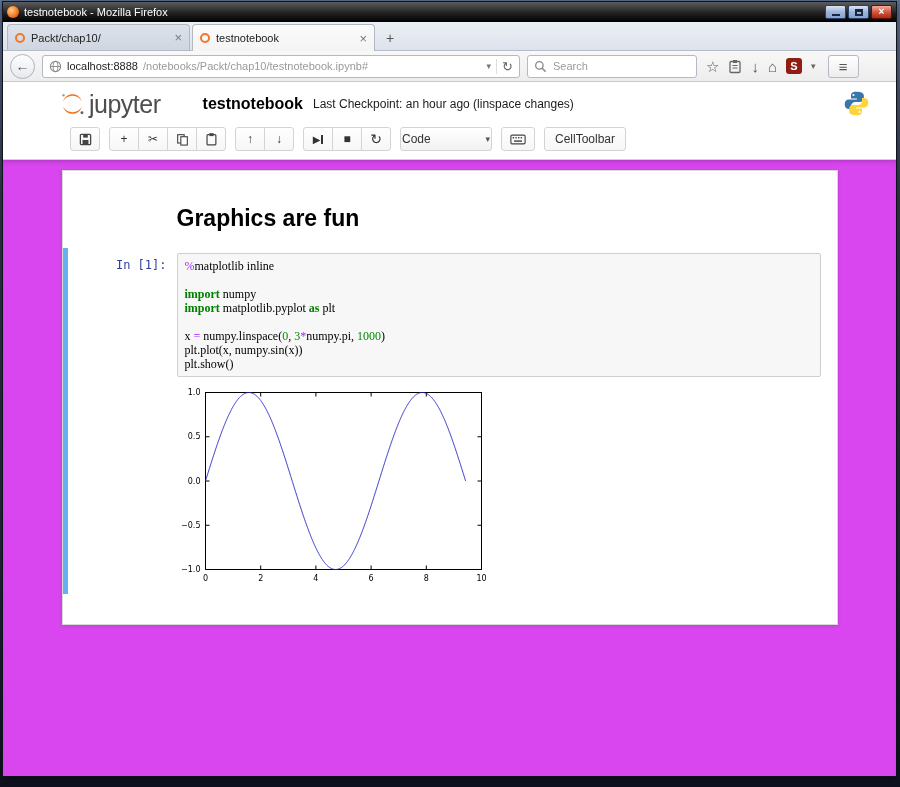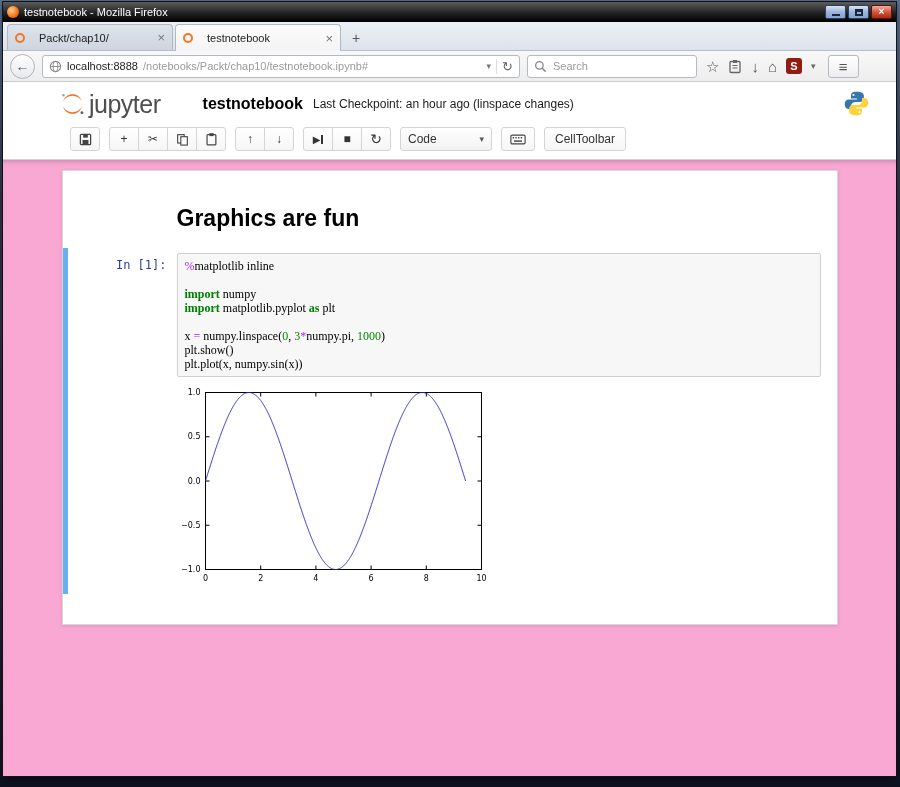--- a/index.html
+++ b/index.html
@@ -19,21 +19,21 @@
   .ff-icon { width:12px; height:12px; border-radius:50%; background:radial-gradient(circle at 35% 35%, #ffd087, #f3721c 60%, #b84a08); flex:0 0 auto; }
   .win-title { color:#fff; font-size:11px; white-space:nowrap; }
   .winbtns { margin-left:auto; display:flex; gap:2px; }
   .wbtn { width:21px; height:14px; border:1px solid #2c4066; border-radius:2px;
     background:linear-gradient(#dbe5f5,#9db3da 50%,#87a2d2); display:flex; align-items:center; justify-content:center; }
   .wbtn .g-min { width:8px; height:2px; background:#18263f; margin-top:6px; }
   .wbtn .g-max { width:8px; height:7px; border:2px solid #18263f; border-top-width:3px; }
   .wbtn.close { background:linear-gradient(#f3ac9f,#d4573f 50%,#aa2a12); border-color:#5f1206; color:#fff; font-size:10px; font-weight:bold; line-height:1; }
   
   .tabstrip { flex:0 0 29px; background:linear-gradient(#ecf0f5,#dde3ec); border-bottom:1px solid #b7bdc7; display:flex; align-items:flex-end; padding:0 4px; gap:2px; }
-  .tab { height:26px; width:166px; display:flex; align-items:center; gap:14px; padding:0 7px;
+  .tab { height:26px; width:183px; display:flex; align-items:center; gap:6px; padding:0 7px;
     border:1px solid #b2b8c2; border-bottom:none; border-radius:4px 4px 0 0;
     background:linear-gradient(#dde2ea,#cfd6e0); font-size:11px; color:#222; }
   .tab.active { background:linear-gradient(#fbfbfb,#f4f4f4); margin-bottom:-1px; height:27px; z-index:2; }
   .favicon { width:10px; height:10px; border:2px solid var(--jupyter-orange); border-radius:50%; flex:0 0 auto; }
   .tab-title { flex:1; overflow:hidden; white-space:nowrap; text-overflow:ellipsis; }
   .tab-close { color:#777; font-size:13px; line-height:1; }
   .newtab { width:26px; height:21px; margin-bottom:2px; border-radius:3px; display:flex; align-items:center; justify-content:center; color:#555; font-size:14px; }
   
   .navbar { flex:0 0 31px; background:linear-gradient(#f8f8f8,#ededed); border-bottom:1px solid #cacaca; display:flex; align-items:center; padding:0 7px; gap:7px; }
   .backbtn { width:25px; height:25px; border-radius:50%; border:1px solid #aeb4bd; flex:0 0 auto;
@@ -69,26 +69,26 @@
   .kernel-circle { font-size:13px; color:#444; }
   .toolbar { display:flex; align-items:center; gap:9px; padding:5px 0 8px 67px; }
   .btn-group { display:flex; }
   .tbtn { width:30px; height:24px; border:1px solid #d4d4d4; background:linear-gradient(#fff,#f6f6f6);
     display:flex; align-items:center; justify-content:center; margin-left:-1px; color:#333; font-size:12px; }
   .btn-group .tbtn:first-child { border-radius:3px 0 0 3px; margin-left:0; }
   .btn-group .tbtn:last-child { border-radius:0 3px 3px 0; }
   .btn-group .tbtn:only-child { border-radius:3px; }
   .run-bar { width:2px; height:9px; background:#333; margin-left:1px; }
   .cell-type { width:92px; height:24px; border:1px solid #d4d4d4; border-radius:3px; background:linear-gradient(#fff,#f2f2f2);
-    display:flex; align-items:center; justify-content:space-between; padding:0 7px; font-size:12px; color:#333; }
+    display:flex; align-items:center; justify-content:space-between; padding:0 1px; font-size:12px; color:#333; }
   .ct-arrow { font-size:9px; color:#555; }
   .celltoolbar-btn { height:24px; border:1px solid #d4d4d4; border-radius:3px; background:linear-gradient(#fff,#f6f6f6);
     display:flex; align-items:center; padding:0 10px; font-size:12px; color:#333; }
   
-  .notebook-bg { flex:1; background:#f9a8d4; border-top:1px solid #d2d2d2; box-shadow:inset 0 5px 6px -5px rgba(0,0,0,.3); overflow:hidden; }
+  .notebook-bg { flex:1; background:#d946ef; border-top:1px solid #d2d2d2; box-shadow:inset 0 5px 6px -5px rgba(0,0,0,.3); overflow:hidden; }
   .nb-container { width:776px; margin:10px auto 0; background:#fff; border:1px solid #d8d8d8; box-shadow:0 1px 4px rgba(0,0,0,.12); padding:34px 0 30px; }
   .md-cell { padding-left:114px; margin-bottom:16px; }
   .md-cell h1 { margin:0; font-size:23px; font-weight:bold; color:#000; }
   .code-cell { position:relative; padding:5px 16px 6px 0; }
   .code-cell::before { content:""; position:absolute; left:0; top:0; bottom:0; width:5px; background:var(--selected-cell-blue); }
   .input-row { display:flex; }
   .prompt-col { flex:0 0 114px; text-align:right; padding:5px 10px 0 0; font-family:"DejaVu Sans Mono", monospace; font-size:12px; color:var(--prompt-blue); white-space:nowrap; }
   .input-editor { flex:1; border:1px solid #cfcfcf; border-radius:2px; background:#f7f7f7; padding:5px 7px; font-family:Liberation Serif, serif; font-size:12px; line-height:14px; color:#000; }
   .cm-line { white-space:pre; min-height:14px; }
   .tok-kw { color:var(--keyword-green); font-weight:bold; }
@@ -280,22 +280,22 @@
         <div class="code-cell">
           <div class="input-row">
             <div class="prompt-col">In [1]:</div>
             <div class="input-editor">
                 <div class="cm-line"><span class="tok-op">%</span><span class="tok-plain">matplotlib inline</span></div>
                 <div class="cm-line">&nbsp;</div>
                 <div class="cm-line"><span class="tok-kw">import</span><span class="tok-plain"> numpy</span></div>
                 <div class="cm-line"><span class="tok-kw">import</span><span class="tok-plain"> matplotlib.pyplot </span><span class="tok-kw">as</span><span class="tok-plain"> plt</span></div>
                 <div class="cm-line">&nbsp;</div>
                 <div class="cm-line"><span class="tok-plain">x </span><span class="tok-op">=</span><span class="tok-plain"> numpy.linspace(</span><span class="tok-num">0</span><span class="tok-plain">, </span><span class="tok-num">3</span><span class="tok-op">*</span><span class="tok-plain">numpy.pi, </span><span class="tok-num">1000</span><span class="tok-plain">)</span></div>
+                <div class="cm-line"><span class="tok-plain">plt.plot(x, numpy.sin(x))</span></div>
                 <div class="cm-line"><span class="tok-plain">plt.show()</span></div>
-                <div class="cm-line"><span class="tok-plain">plt.plot(x, numpy.sin(x))</span></div>
               </div>
           </div>
           <div class="output-row">
             <div class="prompt-col"></div>
             <div class="output-area">
               <svg class="plot" viewBox="0 0 312 202">
                   <rect x="28.5" y="6.5" width="276" height="177" fill="#ffffff" stroke="#000000" stroke-width="1"></rect>
                   <line x1="28.5" y1="183.5" x2="28.5" y2="179.5" stroke="#000"></line>
                   <line x1="28.5" y1="6.5" x2="28.5" y2="10.5" stroke="#000"></line>
                   <text x="28.5" y="194.5" text-anchor="middle">0</text>

